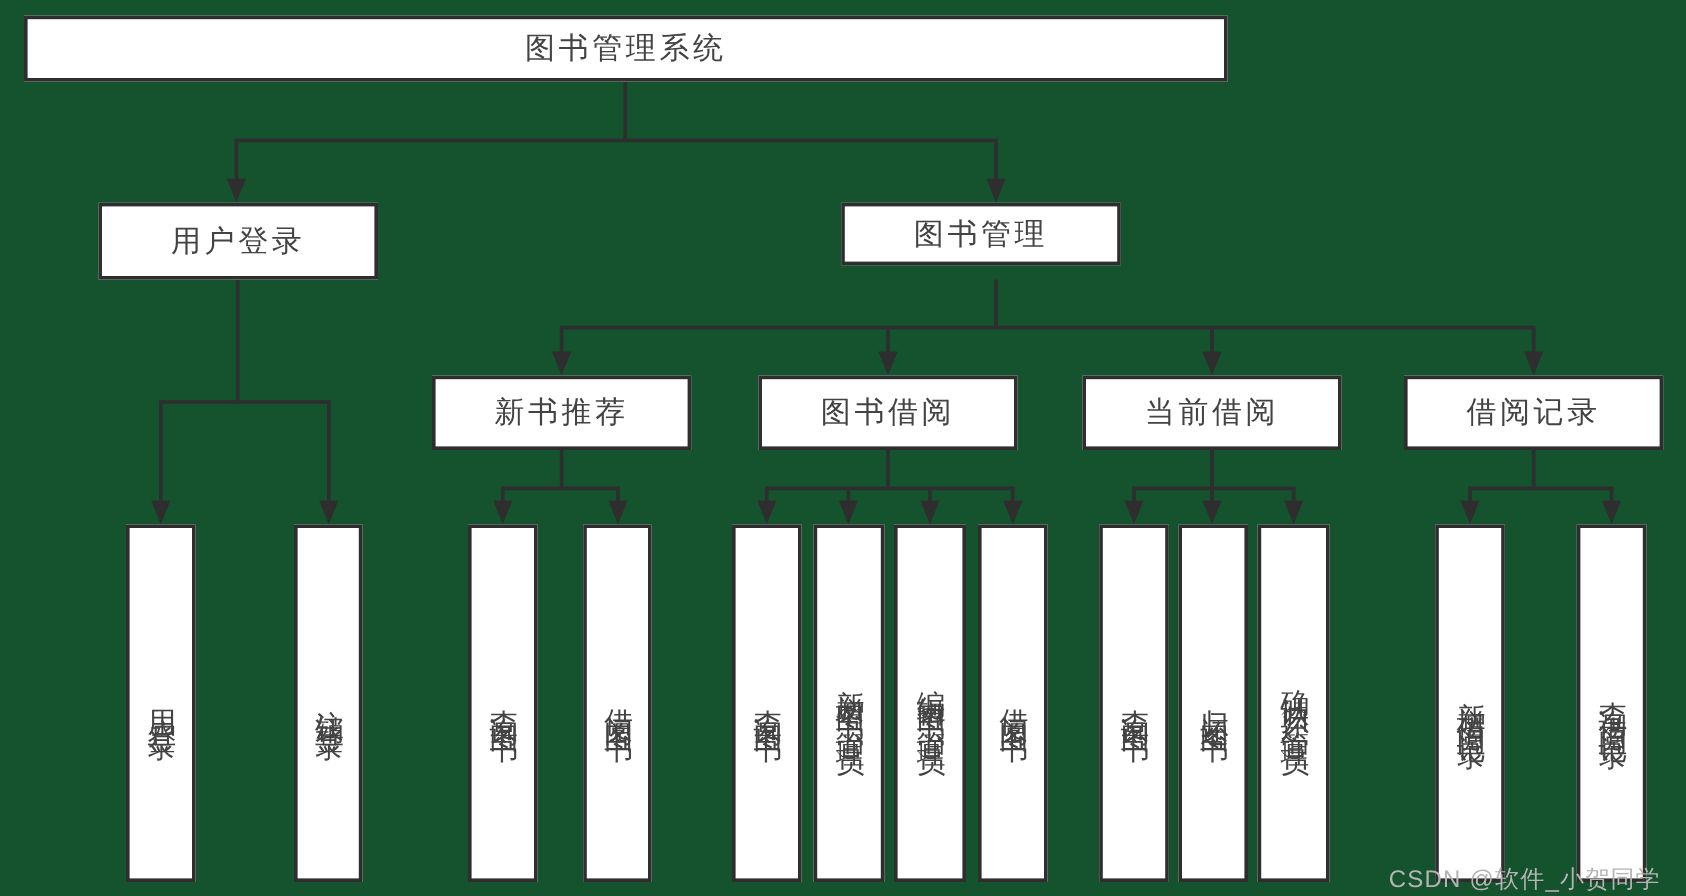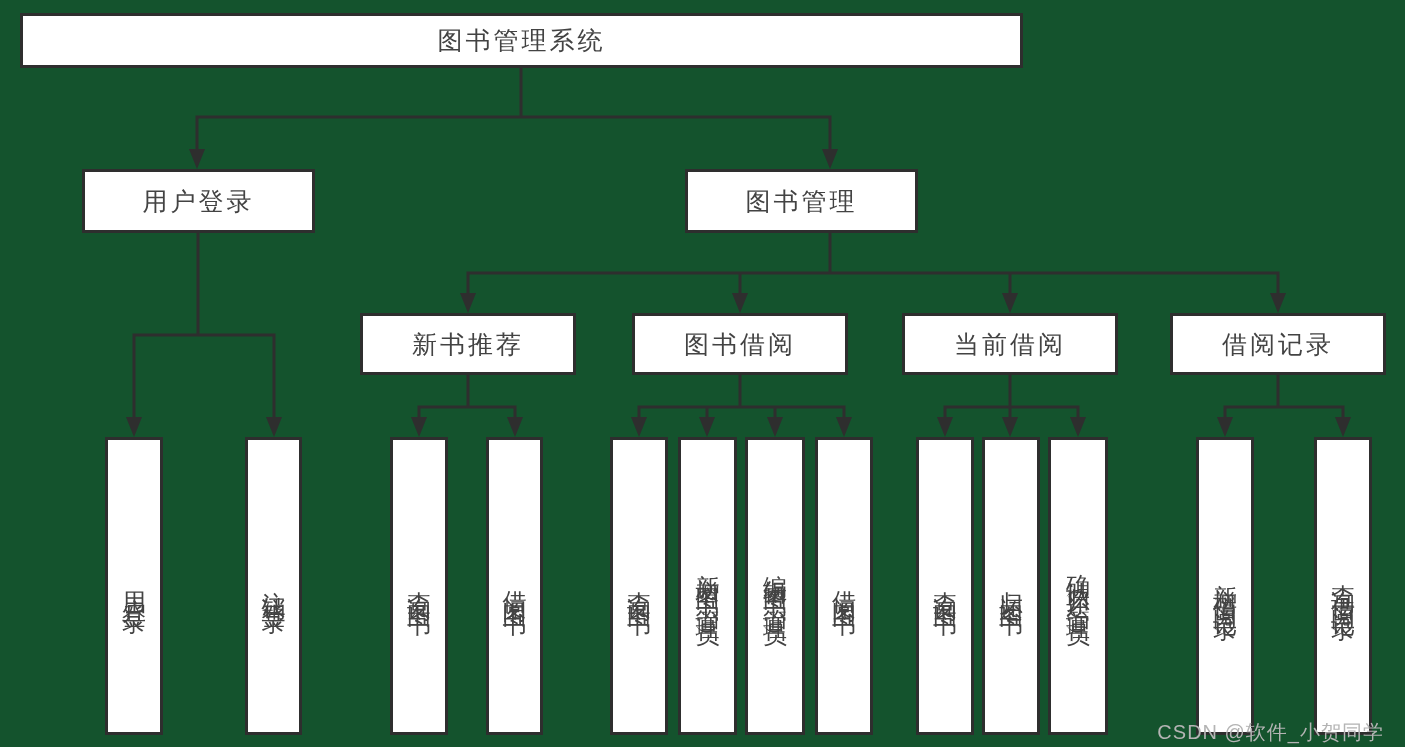--- a/index.html
+++ b/index.html
@@ -113,21 +113,21 @@
     </g>
   </svg>
 
   <div class="box" style="left:20px;top:13px;width:1003px;height:55px">
     <span class="hlabel">图书管理系统</span>
   </div>
 
   <div class="box" style="left:82px;top:169px;width:233px;height:64px">
     <span class="hlabel">用户登录</span>
   </div>
-  <div class="box" style="left:685px;top:169px;width:233px;height:64px">
+  <div class="box" style="left:701px;top:169px;width:233px;height:52px">
     <span class="hlabel">图书管理</span>
   </div>
 
   <div class="box" style="left:360px;top:313px;width:216px;height:62px">
     <span class="hlabel">新书推荐</span>
   </div>
   <div class="box" style="left:632px;top:313px;width:216px;height:62px">
     <span class="hlabel">图书借阅</span>
   </div>
   <div class="box" style="left:902px;top:313px;width:216px;height:62px">

